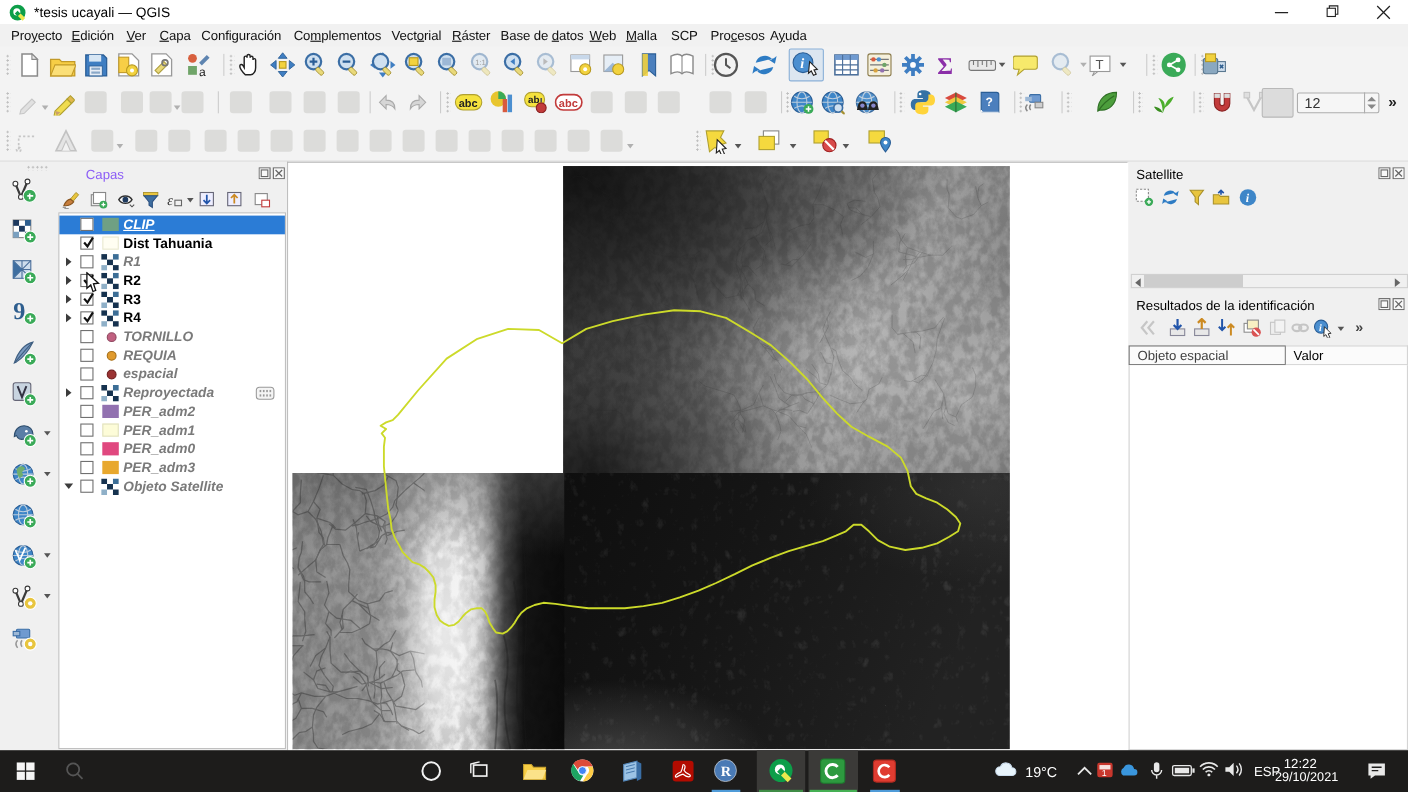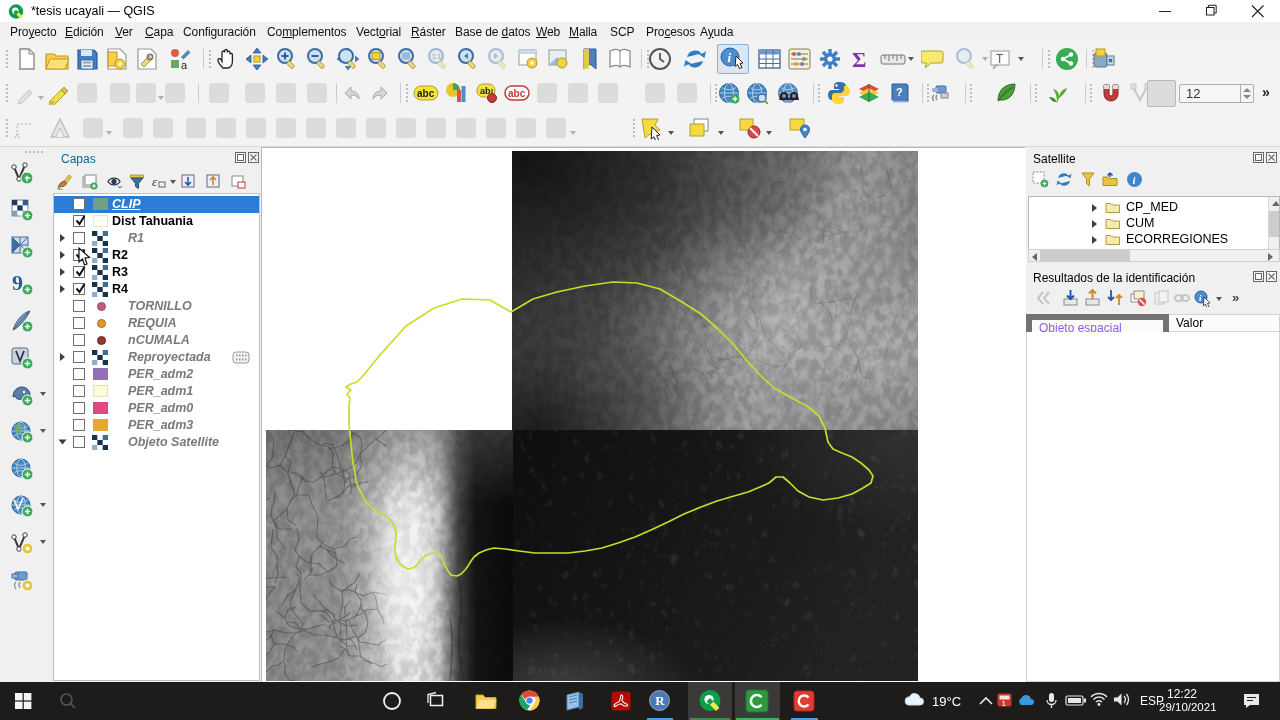--- a/index.html
+++ b/index.html
@@ -15,27 +15,27 @@
 .ticon { position:absolute; }
 .sep { position:absolute; width:1px; height:20px; background:#cccccc; }
 .handle { position:absolute; width:5px; height:20px;
   background-image:radial-gradient(circle, #bdbdbd 0.9px, transparent 1px);
   background-size:4px 4px; }
 .gico { position:absolute; border-radius:3px; background:#dcdcda; }
 .drop { position:absolute; width:0; height:0; border-left:3.5px solid transparent; border-right:3.5px solid transparent; border-top:4px solid #555; }
 .dropg { border-top-color:#b0b0b0; }
 #lefttools { position:absolute; left:0; top:147px; width:52px; height:535px; background:#f0f0f0; }
 #layers { position:absolute; left:52px; top:147px; width:209px; height:535px; background:#f0f0f0; }
-#layers .ptitle { position:absolute; left:9px; top:5px; font-size:12px; color:#0369a1; }
+#layers .ptitle { position:absolute; left:26px; top:5px; font-size:12px; color:#8b5cf6; }
 #ltree { position:absolute; left:1px; top:46px; width:207px; height:488px; background:#fff; border:1px solid #c0c0c0; }
 .lrow { position:absolute; left:0; width:205px; height:17px; }
 .cb { position:absolute; left:19px; top:2px; width:12px; height:12px; background:#fff; border:1px solid #707070; }
 .exp { position:absolute; left:6px; top:4px; width:0; height:0; border-top:4px solid transparent; border-bottom:4px solid transparent; border-left:5px solid #3c3c3c; }
 .lbl { position:absolute; left:58px; top:1px; font-size:12.5px; white-space:nowrap; }
-.unch { color:#7a7a7a; font-style:italic; font-weight:bold;margin-left:16px; }
+.unch { color:#7a7a7a; font-style:italic; font-weight:bold; }
 .chk { color:#000; font-weight:bold; }
 .sw { position:absolute; left:39px; top:2px; width:15px; height:12px; }
 .dotm { position:absolute; left:43px; top:4px; width:9px; height:9px; border-radius:50%; }
 #map { position:absolute; left:261px; top:147px; width:764px; height:535px; background:#fff; border-left:1px solid #b8b8b8; border-top:1px solid #b8b8b8; }
 #rightpanel { position:absolute; left:1026px; top:147px; width:254px; height:535px; background:#f0f0f0; }
 .rtitle { position:absolute; font-size:12px; color:#000; }
 #taskbar { position:absolute; left:0; top:682px; width:1280px; height:38px; background:#1d1c1b; }
 #searchbox { position:absolute; left:48px; top:1px; width:325px; height:36px; background:#fdfdfd; border:1px solid #8a8a8a; }
 #searchbox span { position:absolute; left:39px; top:10px; font-size:14px; color:#454545; }
 .tile { position:absolute; top:0; height:38px; }
@@ -752,21 +752,21 @@
           <div class="lbl unch">TORNILLO</div>
         </div>
         <div class="lrow" style="top:121px">
           <div class="cb"></div>
           <div class="dotm" style="background:#e09a2d;border:1px solid #a87018"></div>
           <div class="lbl unch">REQUIA</div>
         </div>
         <div class="lrow" style="top:138px">
           <div class="cb"></div>
           <div class="dotm" style="background:#9a3333;border:1px solid #702020"></div>
-          <div class="lbl unch">nCUMALA</div>
+          <div class="lbl unch">espacial</div>
         </div>
         <div class="lrow" style="top:155px">
           <div class="exp"></div>
           <div class="cb"></div>
           <svg class="abs" style="left:38px;top:1px" width="16" height="15" viewBox="0 0 16 15">
             <rect width="16" height="15" fill="#fff"></rect>
             <g>
               <rect x="0" y="0" width="5.3" height="5" fill="#16324f"></rect>
               <rect x="10.7" y="0" width="5.3" height="5" fill="#3c6e96"></rect>
               <rect x="5.3" y="5" width="5.4" height="5" fill="#16324f"></rect>
@@ -1185,42 +1185,20 @@
         <path d="M2 2 h12 l-4.5 6 v7 l-3 -2.5 v-4.5 z" fill="#e8c53e" stroke="#a8902a"></path>
       </svg>
       <svg class="abs" style="left:76px;top:24px" width="17" height="17" viewBox="0 0 17 17">
         <path d="M1 6 h5 l1.5 1.5 h7.5 v7 h-14 z" fill="#e8c53e" stroke="#a8902a"></path>
         <path d="M8 6 v-4 m-2.5 2.5 l2.5 -2.5 l2.5 2.5" stroke="#2255aa" stroke-width="1.5" fill="none"></path>
       </svg>
       <svg class="abs" style="left:100px;top:24px" width="17" height="17" viewBox="0 0 17 17">
         <circle cx="8.5" cy="8.5" r="7.5" fill="#3e86c8"></circle>
         <text x="6.5" y="13" font-size="11" font-weight="bold" font-style="italic" fill="#fff" font-family="Liberation Serif">i</text>
       </svg>
-      <div class="abs" style="left:2px;top:49px;width:252px;height:66px;border:1px solid #b8b8b8;background:#fff;overflow:hidden">
-        <div class="abs" style="left:0;top:0;width:252px;height:66px;background:#fff"></div>
-        <div class="abs" style="left:63px;top:7px;width:0;height:0;border-top:4px solid transparent;border-bottom:4px solid transparent;border-left:5px solid #3c3c3c"></div>
-        <svg class="abs" style="left:76px;top:3px" width="16" height="15" viewBox="0 0 16 15">
-          <path d="M1 3.5 h5 l1.5 1.5 h7 v7.5 h-13.5 z" fill="#f7e9b0" stroke="#b09a50"></path>
-        </svg>
-        <div class="abs" style="left:97px;top:3px;font-size:12.5px;color:#000">CP_MED</div>
-        <div class="abs" style="left:63px;top:23px;width:0;height:0;border-top:4px solid transparent;border-bottom:4px solid transparent;border-left:5px solid #3c3c3c"></div>
-        <svg class="abs" style="left:76px;top:19px" width="16" height="15" viewBox="0 0 16 15">
-          <path d="M1 3.5 h5 l1.5 1.5 h7 v7.5 h-13.5 z" fill="#f7e9b0" stroke="#b09a50"></path>
-        </svg>
-        <div class="abs" style="left:97px;top:19px;font-size:12.5px;color:#000">CUM</div>
-        <div class="abs" style="left:63px;top:39px;width:0;height:0;border-top:4px solid transparent;border-bottom:4px solid transparent;border-left:5px solid #3c3c3c"></div>
-        <svg class="abs" style="left:76px;top:35px" width="16" height="15" viewBox="0 0 16 15">
-          <path d="M1 3.5 h5 l1.5 1.5 h7 v7.5 h-13.5 z" fill="#f7e9b0" stroke="#b09a50"></path>
-        </svg>
-        <div class="abs" style="left:97px;top:35px;font-size:12.5px;color:#000">ECORREGIONES</div>
-        <div class="abs" style="left:239px;top:0;width:13px;height:66px;background:#f0f0f0;border-left:1px solid #d8d8d8"></div>
-        <div class="abs" style="left:243px;top:4px;width:0;height:0;border-left:4px solid transparent;border-right:4px solid transparent;border-bottom:5px solid #666"></div>
-        <div class="abs" style="left:243px;top:56px;width:0;height:0;border-left:4px solid transparent;border-right:4px solid transparent;border-top:5px solid #666"></div>
-        <div class="abs" style="left:240px;top:14px;width:11px;height:26px;background:#cdcdcd"></div>
-      </div>
       <div class="abs" style="left:2px;top:102px;width:252px;height:13px;background:#f0f0f0;border:1px solid #d0d0d0"></div>
       <div class="abs" style="left:6px;top:106px;width:0;height:0;border-top:4px solid transparent;border-bottom:4px solid transparent;border-right:5px solid #666"></div>
       <div class="abs" style="left:242px;top:106px;width:0;height:0;border-top:4px solid transparent;border-bottom:4px solid transparent;border-left:5px solid #666"></div>
       <div class="abs" style="left:14px;top:103px;width:90px;height:11px;background:#cdcdcd"></div>
       <div class="rtitle" style="left:7px;top:124px">Resultados de la identificación</div>
       <svg class="abs" style="left:227px;top:124px" width="24" height="11" viewBox="0 0 24 11">
         <rect x="0.5" y="0.5" width="10" height="10" fill="#f8f8f8" stroke="#666"></rect>
         <rect x="2.5" y="2.5" width="6" height="6" fill="none" stroke="#666"></rect>
         <rect x="13.5" y="0.5" width="10" height="10" fill="#f8f8f8" stroke="#666"></rect>
         <path d="M15.5 2.5 l6 6 M21.5 2.5 l-6 6" stroke="#666" stroke-width="1.1"></path>
@@ -1270,21 +1248,21 @@
       </svg>
       <svg class="abs" style="left:168px;top:142px" width="18" height="18" viewBox="0 0 18 18">
         <g opacity="1">
           <circle cx="7" cy="8" r="6" fill="#4b8fd0" stroke="#2a5e96"></circle>
           <text x="5" y="12" font-size="9" font-weight="bold" font-style="italic" fill="#fff" font-family="Liberation Serif">i</text>
           <path d="M10 8 l6 6 l-2.6 0.4 l1.6 3.4 l-2 0.8 l-1.6 -3.4 l-2 1.6 z" fill="#fff" stroke="#222" stroke-width="0.8"></path>
         </g>
       </svg>
       <div class="drop" style="left:190px;top:150px"></div>
       <div class="abs" style="left:206px;top:143px;font-size:13px;font-weight:bold;color:#444">»</div>
-      <div class="abs" style="left:0;top:167px;width:143px;height:18px;background:#fbfbfb;border:6px solid #737373;font-size:12px;color:#8b5cf6;padding:1px 0 12px 7px">Objeto espacial</div>
+      <div class="abs" style="left:0;top:167px;width:143px;height:18px;background:#fbfbfb;border:1px solid #737373;font-size:12px;color:#404040;padding:1px 0 12px 7px">Objeto espacial</div>
       <div class="abs" style="left:143px;top:167px;width:111px;height:18px;background:#fbfbfb;border:1px solid #d4d4d4;border-left:none;font-size:12px;color:#000;padding:1px 0 0 7px">Valor</div>
       <div class="abs" style="left:0;top:185px;width:254px;height:350px;background:#fff;border:1px solid #d4d4d4;border-top:none"></div>
     </div>
     <div id="taskbar">
       <svg class="abs" style="left:15px;top:11px" width="17" height="16" viewBox="0 0 17 16">
         <rect x="0" y="0" width="7.6" height="7.4" fill="#f5f5f5"></rect>
         <rect x="8.8" y="0" width="7.6" height="7.4" fill="#f5f5f5"></rect>
         <rect x="0" y="8.6" width="7.6" height="7.4" fill="#f5f5f5"></rect>
         <rect x="8.8" y="8.6" width="7.6" height="7.4" fill="#f5f5f5"></rect>
       </svg>

